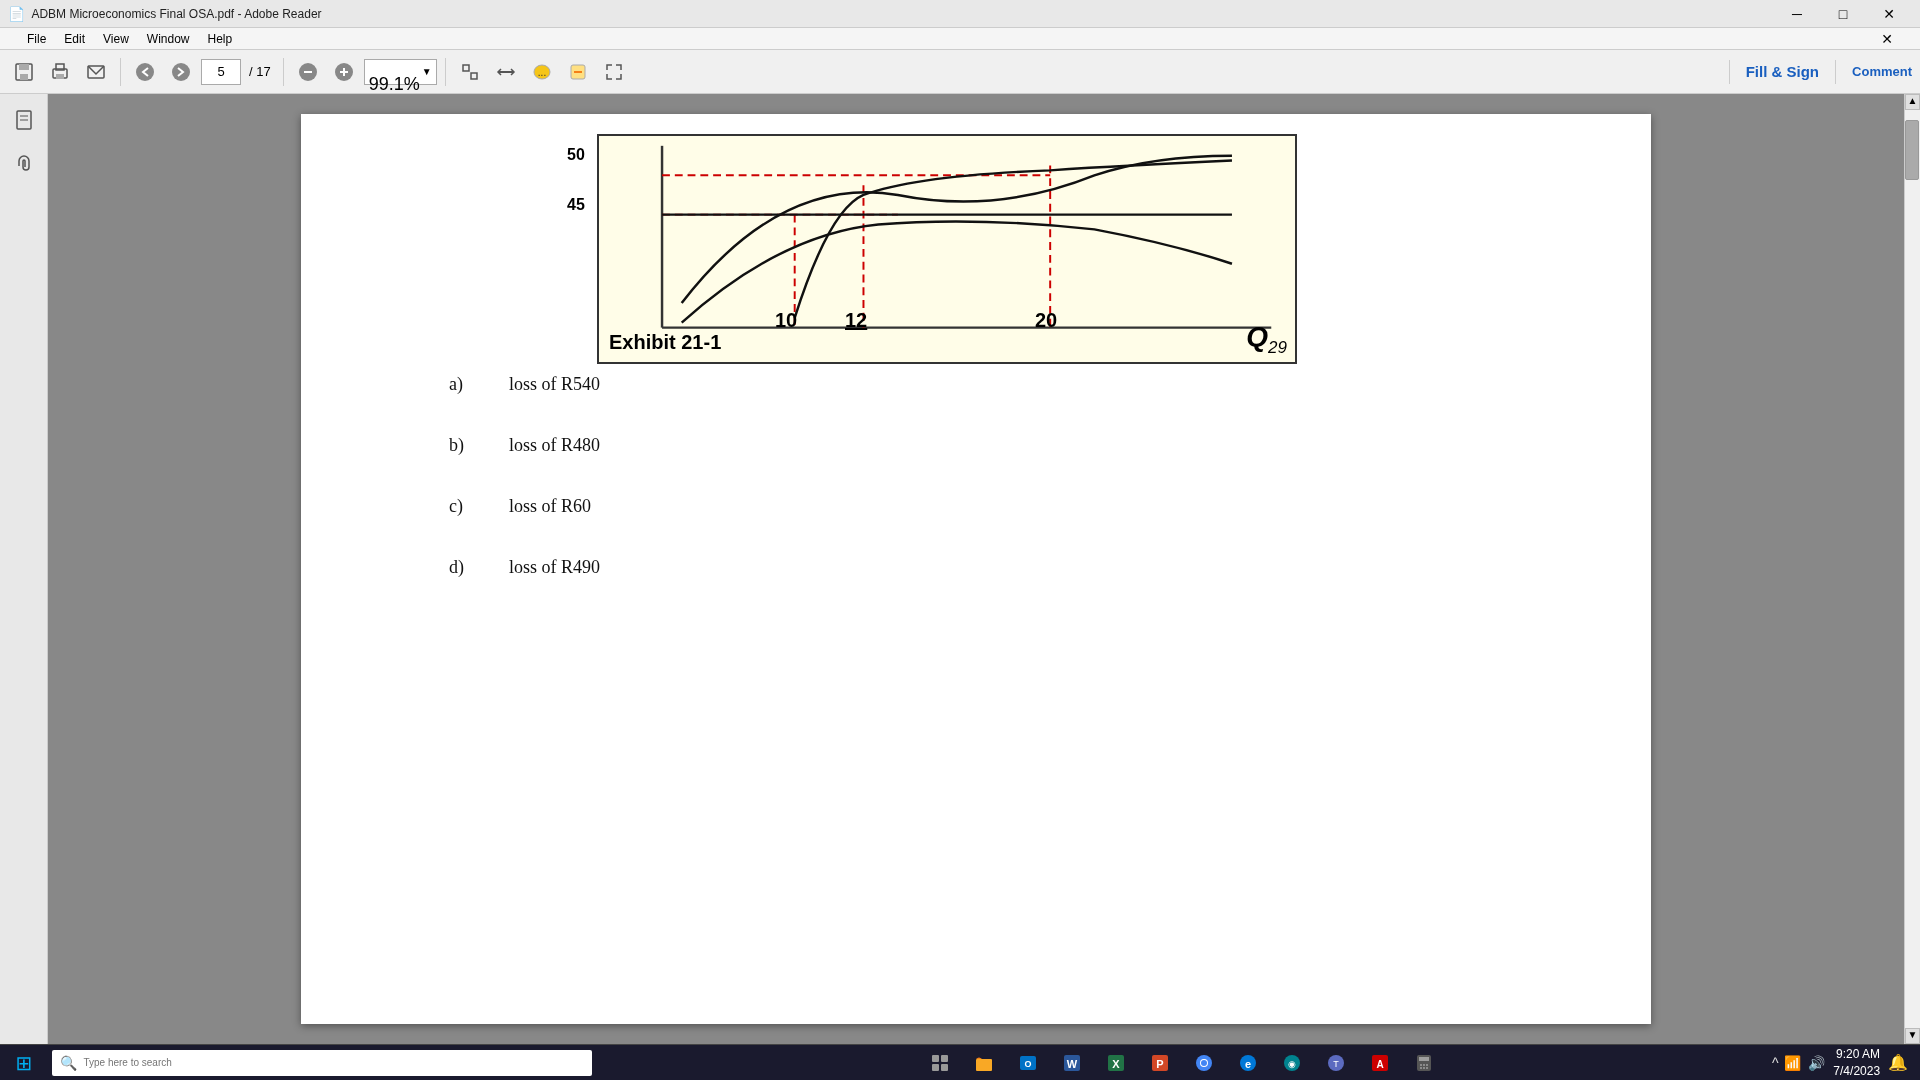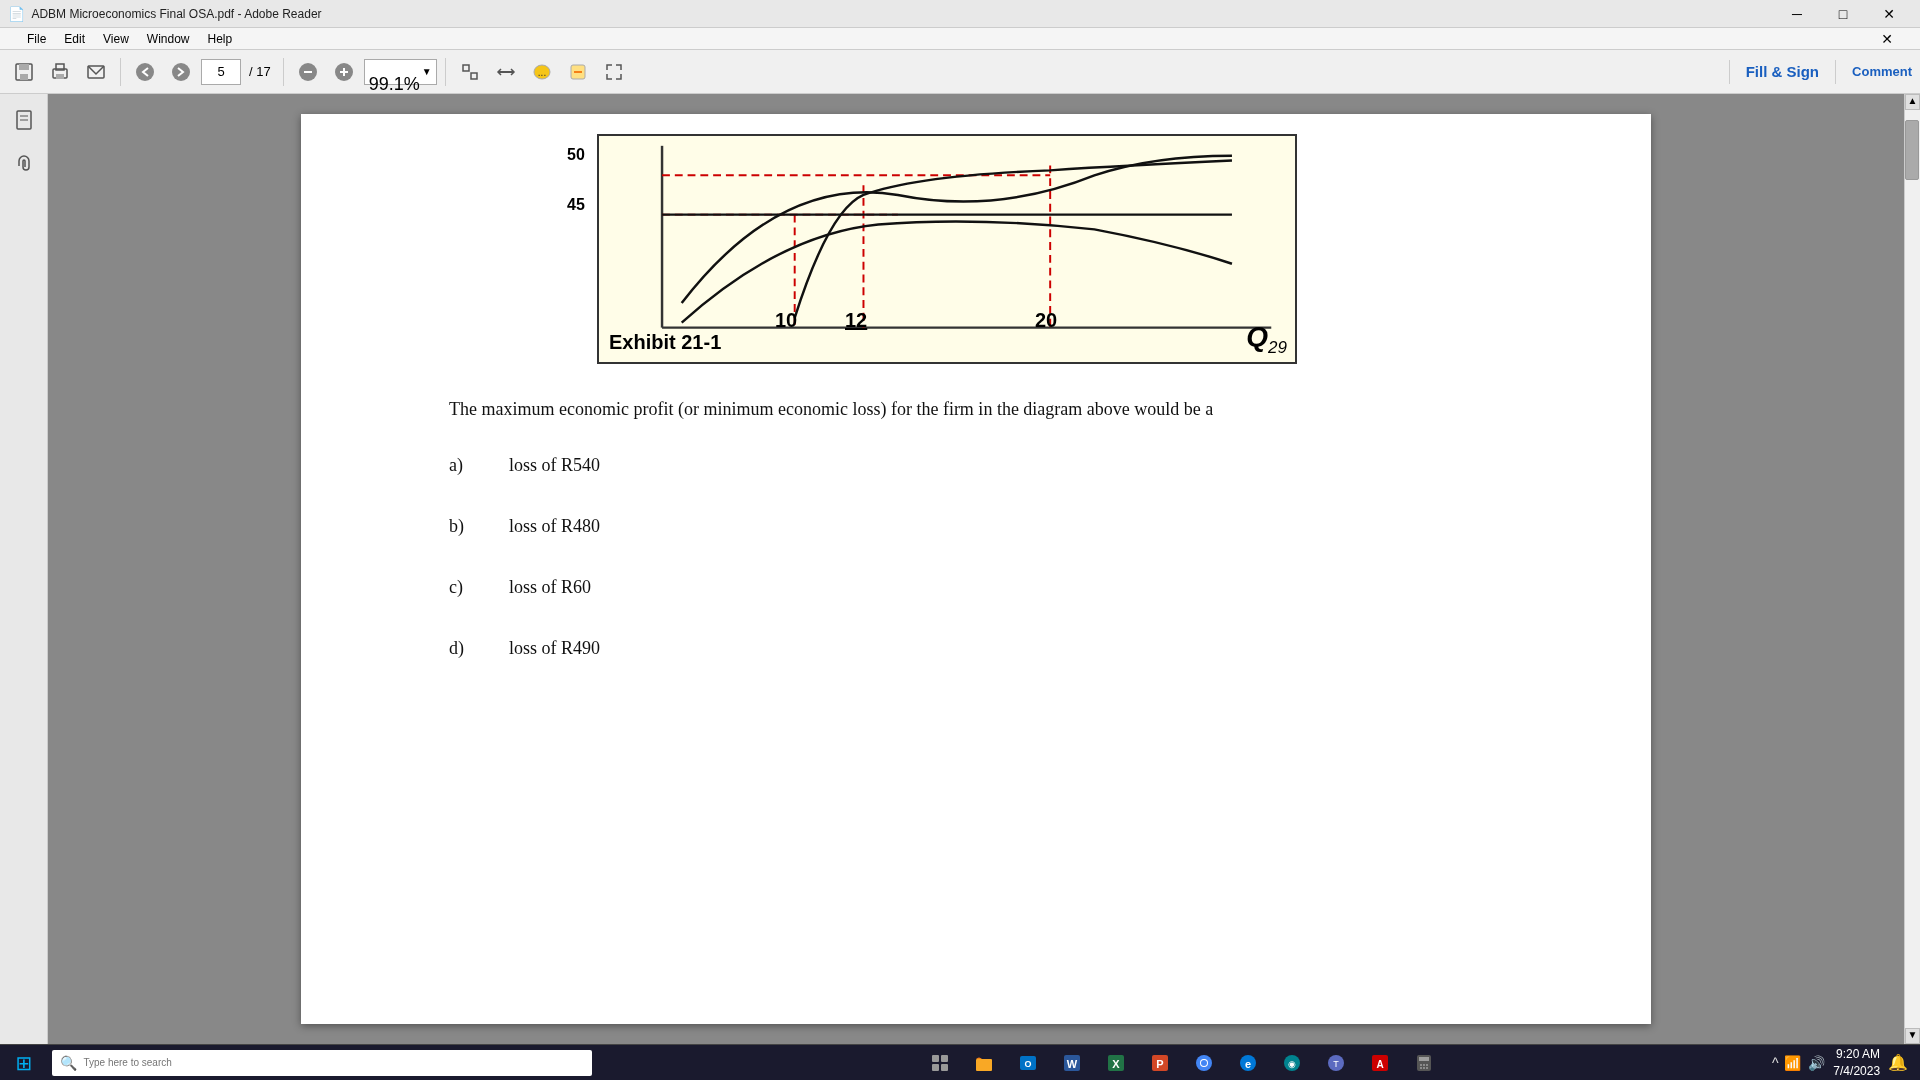--- a/index.html
+++ b/index.html
@@ -341,23 +341,20 @@
           <span class="x-num" style="left: 436px;">20</span>
 
           <span class="exhibit-label">Exhibit 21-1</span>
 
           <span style="position:absolute; bottom:4px; right:8px; font-size:28px; font-weight:bold; font-style:italic;">
             <span>Q</span><sub style="font-size:17px; font-weight:normal;">29</sub>
           </span>
         </div>
       </div>
 
-      <div class="question-area">
-        <p class="question-text">The maximum economic profit (or minimum economic loss) for the firm in the diagram above would be a</p>
-      </div>
 
       <div class="answer-options">
         <div class="answer-option">
           <span class="option-letter">a)</span>
           <span class="option-text">loss of R540</span>
         </div>
         <div class="answer-option">
           <span class="option-letter">b)</span>
           <span class="option-text">loss of R480</span>
         </div>

